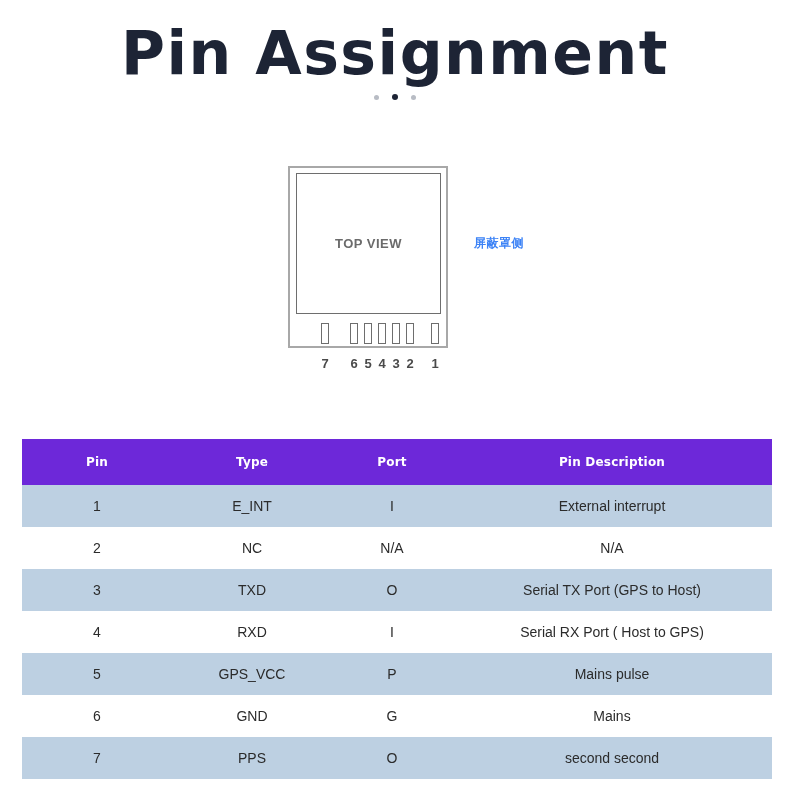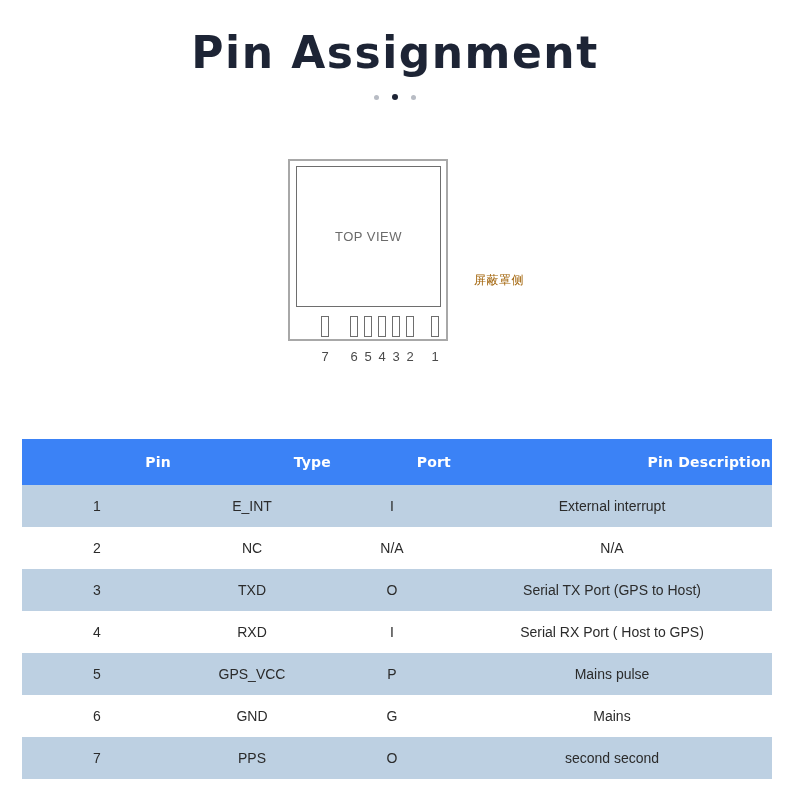--- a/index.html
+++ b/index.html
@@ -17,21 +17,21 @@
 
   
   .title-block {
     position: absolute;
     left: 0;
     top: 24px;
     width: 790px;
     text-align: center;
   }
   .page-title {
-    font-size: 44px;
+    font-size: 60px;
     font-weight: bold;
     color: #1d2435;
     letter-spacing: 1.5px;
     line-height: 58px;
     margin: 0;
     font-family: "DejaVu Sans", sans-serif;
   }
   .dots {
     margin-top: 10px;
     display: flex;
@@ -49,23 +49,24 @@
   .dot.center {
     width: 6px;
     height: 6px;
     background: #1d2435;
   }
 
   
   .diagram {
     position: absolute;
     left: 0;
-    top: 146px;
+    top: 153px;
     width: 679px;
     height: 240px;
+    font-weight: bold;
   }
   .module-outer {
     position: absolute;
     left: 288px;
     top: 13px;
     width: 160px;
     height: 182px;
     border: 2px solid #a8a8a8;
     box-sizing: border-box;
     background: #ffffff;
@@ -124,42 +125,41 @@
     text-align: center;
     font-size: 13px;
     color: #4a4a4a;
     font-family: "Liberation Sans", sans-serif;
   }
   .shield-label {
     position: absolute;
     left: 474px;
     top: 82px;
     font-size: 12px;
-    color: #a16207;
+    color: #3b82f6;
     font-family: "DejaVu Sans", sans-serif;
     letter-spacing: 0.5px;
-    margin-top: 44px;
   }
 
   
   .pin-table {
     position: absolute;
     left: 22px;
     top: 439px;
     width: 750px;
     border-collapse: collapse;
     table-layout: fixed;
   }
   .pin-table th {
-    background: #3b82f6;
+    background: #6d28d9;
     color: #ffffff;
-    font-size: 14px;
+    font-size: 12px;
     font-weight: bold;
     height: 44px;
-    text-align: right;
+    text-align: center;
     font-family: "DejaVu Sans", sans-serif;
     letter-spacing: 0.2px;
   }
   .pin-table td {
     height: 40px;
     text-align: center;
     font-size: 14px;
     color: #2b2b2b;
     font-family: "Liberation Sans", sans-serif;
   }

